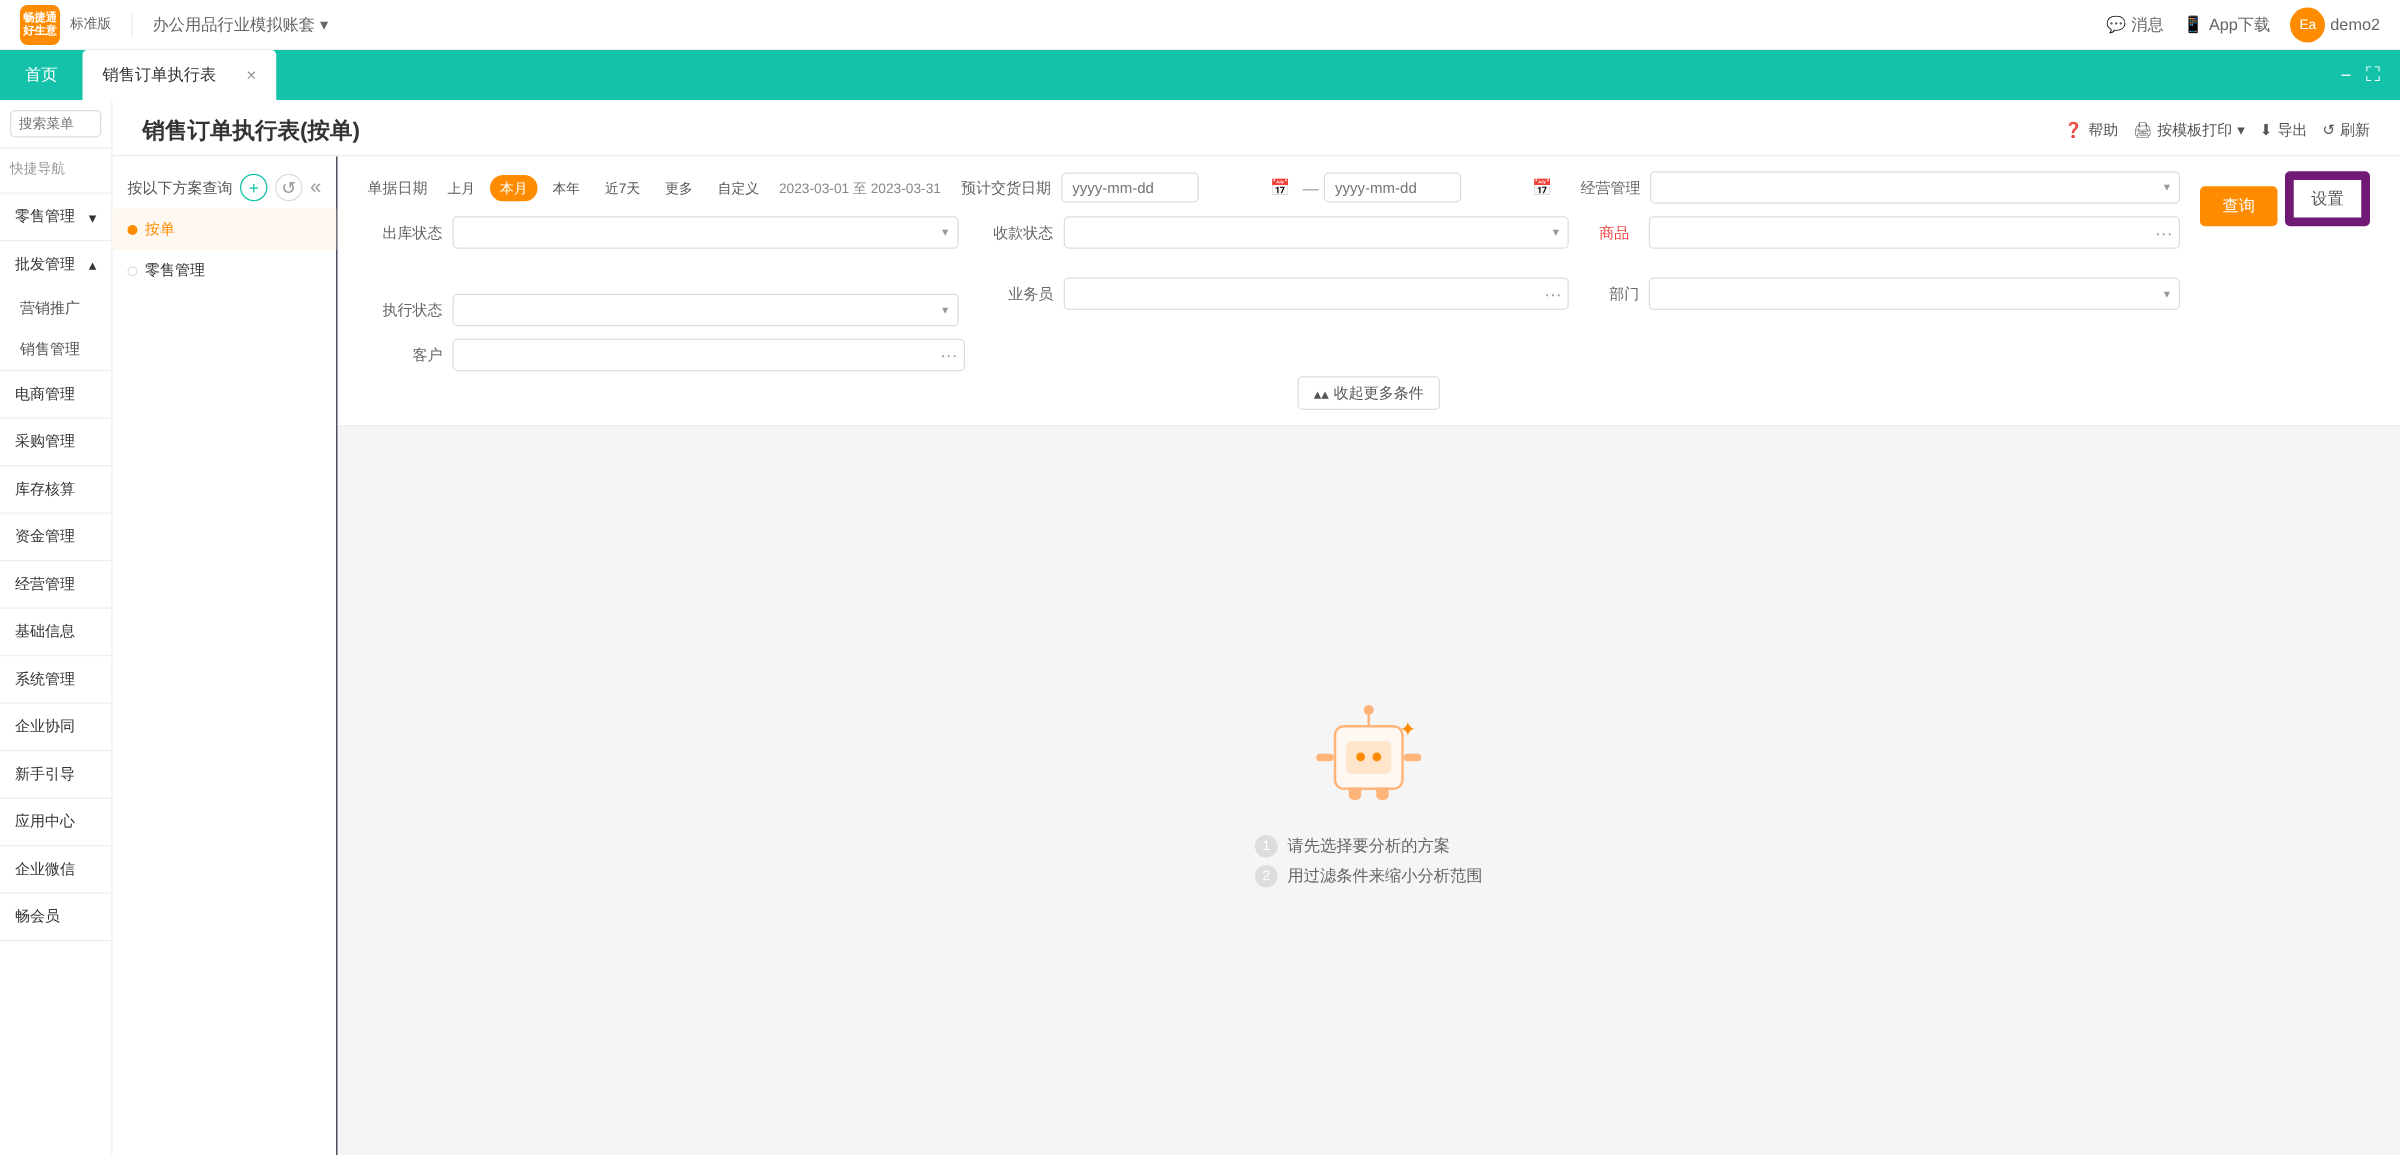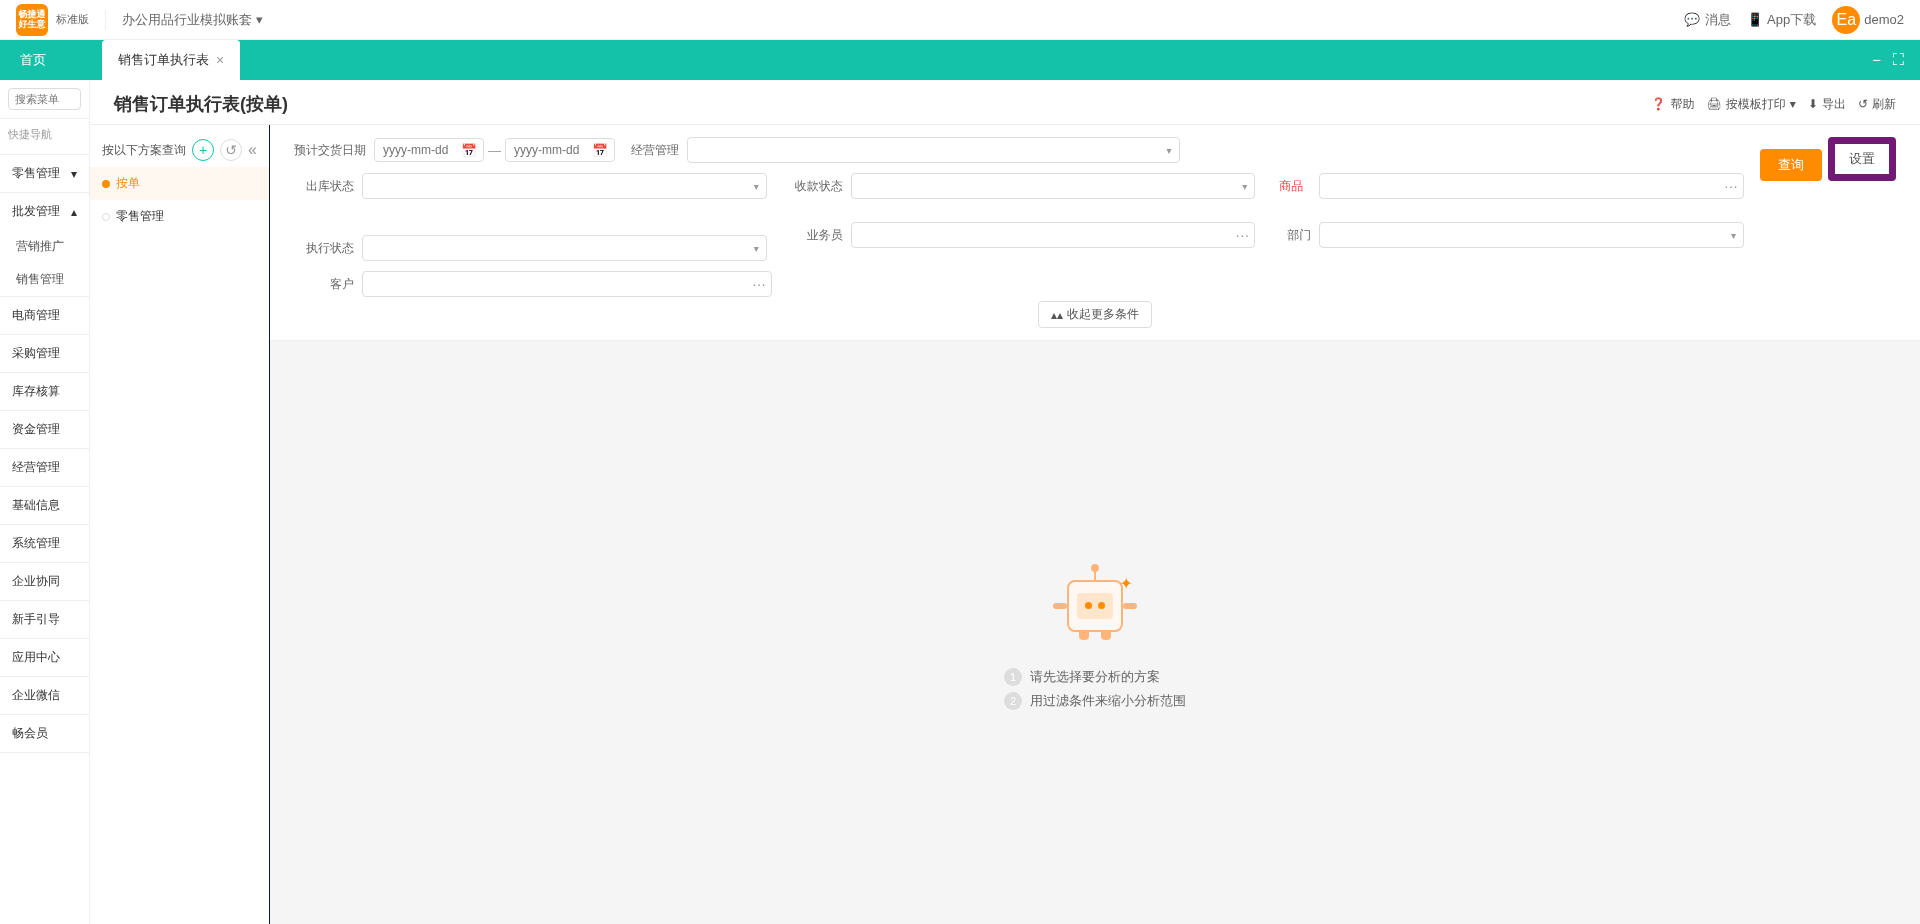--- a/index.html
+++ b/index.html
@@ -15,21 +15,21 @@
       padding: 0 16px;
       border-bottom: 1px solid #eee;
       flex-shrink: 0;
     }
     .topbar-left { display: flex; align-items: center; gap: 8px; }
     .logo-icon { width: 32px; height: 32px; background: #ff8c00; border-radius: 6px; display: flex; align-items: center; justify-content: center; color: #fff; font-size: 10px; font-weight: bold; }
     .logo-text { font-size: 11px; color: #666; line-height: 1.2; }
     .topbar-title { display: flex; align-items: center; gap: 4px; color: #666; font-size: 13px; }
     .topbar-right { display: flex; align-items: center; gap: 16px; }
     .topbar-right-item { display: flex; align-items: center; gap: 4px; color: #666; font-size: 13px; cursor: pointer; }
-    .avatar { width: 28px; height: 28px; border-radius: 50%; background: #ff8c00; display: flex; align-items: center; justify-content: center; color: #fff; font-size: 16px; }
+    .avatar { width: 28px; height: 28px; border-radius: 50%; background: #ff8c00; display: flex; align-items: center; justify-content: center; color: #fff; font-size: 11px; }
 
     
     .tabbar {
       height: 40px;
       background: #13c2a8;
       display: flex;
       align-items: center;
       padding: 0 0;
       flex-shrink: 0;
     }
@@ -46,22 +46,21 @@
     .tab-active {
       height: 40px;
       padding: 0 16px;
       display: flex;
       align-items: center;
       color: #333;
       font-size: 13px;
       cursor: pointer;
       background: #fff;
       border-radius: 4px 4px 0 0;
-      gap: 7px;
-      margin-left: 36px;
+      gap: 24px;
     }
     .tab-close { color: #999; font-size: 14px; cursor: pointer; }
     .tab-spacer { flex: 1; }
     .tab-controls { display: flex; align-items: center; gap: 8px; padding-right: 16px; }
     .tab-ctrl-btn { color: #fff; font-size: 16px; cursor: pointer; }
 
     
     .main-layout { display: flex; flex: 1; overflow: hidden; }
 
     
@@ -381,20 +380,34 @@
       </div>
 
       <div class="right-panel">
 
         <div class="filter-area">
           <div style="display:flex;gap:0;align-items:flex-start;">
             <div style="flex:1;">
 
               <div style="display:grid;grid-template-columns:auto 1fr 1fr;gap:10px 16px;align-items:center;margin-bottom:10px;">
 
+                <div style="display:flex;align-items:center;gap:8px;flex-wrap:nowrap;">
+                  <span style="font-size:12px;color:#666;white-space:nowrap;">单据日期</span>
+                  <div style="display:flex;gap:4px;align-items:center;">
+                    <button class="date-tab">上月</button>
+                    <button class="date-tab active">本月</button>
+                    <button class="date-tab">本年</button>
+                    <button class="date-tab">近7天</button>
+                    <button class="date-tab">更多</button>
+                    <button class="date-tab">自定义</button>
+                  </div>
+                  <div style="display:flex;align-items:center;gap:4px;white-space:nowrap;font-size:11px;color:#888;">
+                    <span>2023-03-01 至 2023-03-31</span>
+                  </div>
+                </div>
 
                 <div style="display:flex;align-items:center;gap:8px;">
                   <span style="font-size:12px;color:#666;white-space:nowrap;">预计交货日期</span>
                   <div style="display:flex;align-items:center;gap:4px;flex:1;">
                     <div style="position:relative;flex:1;">
                       <input class="date-input" type="text" style="width: 110px;" placeholder="yyyy-mm-dd">
                       <span class="icon-calendar" style="position:absolute;right:6px;top:50%;transform:translateY(-50%);">📅</span>
                     </div>
                     <span style="color:#999;">—</span>
                     <div style="position:relative;flex:1;">

